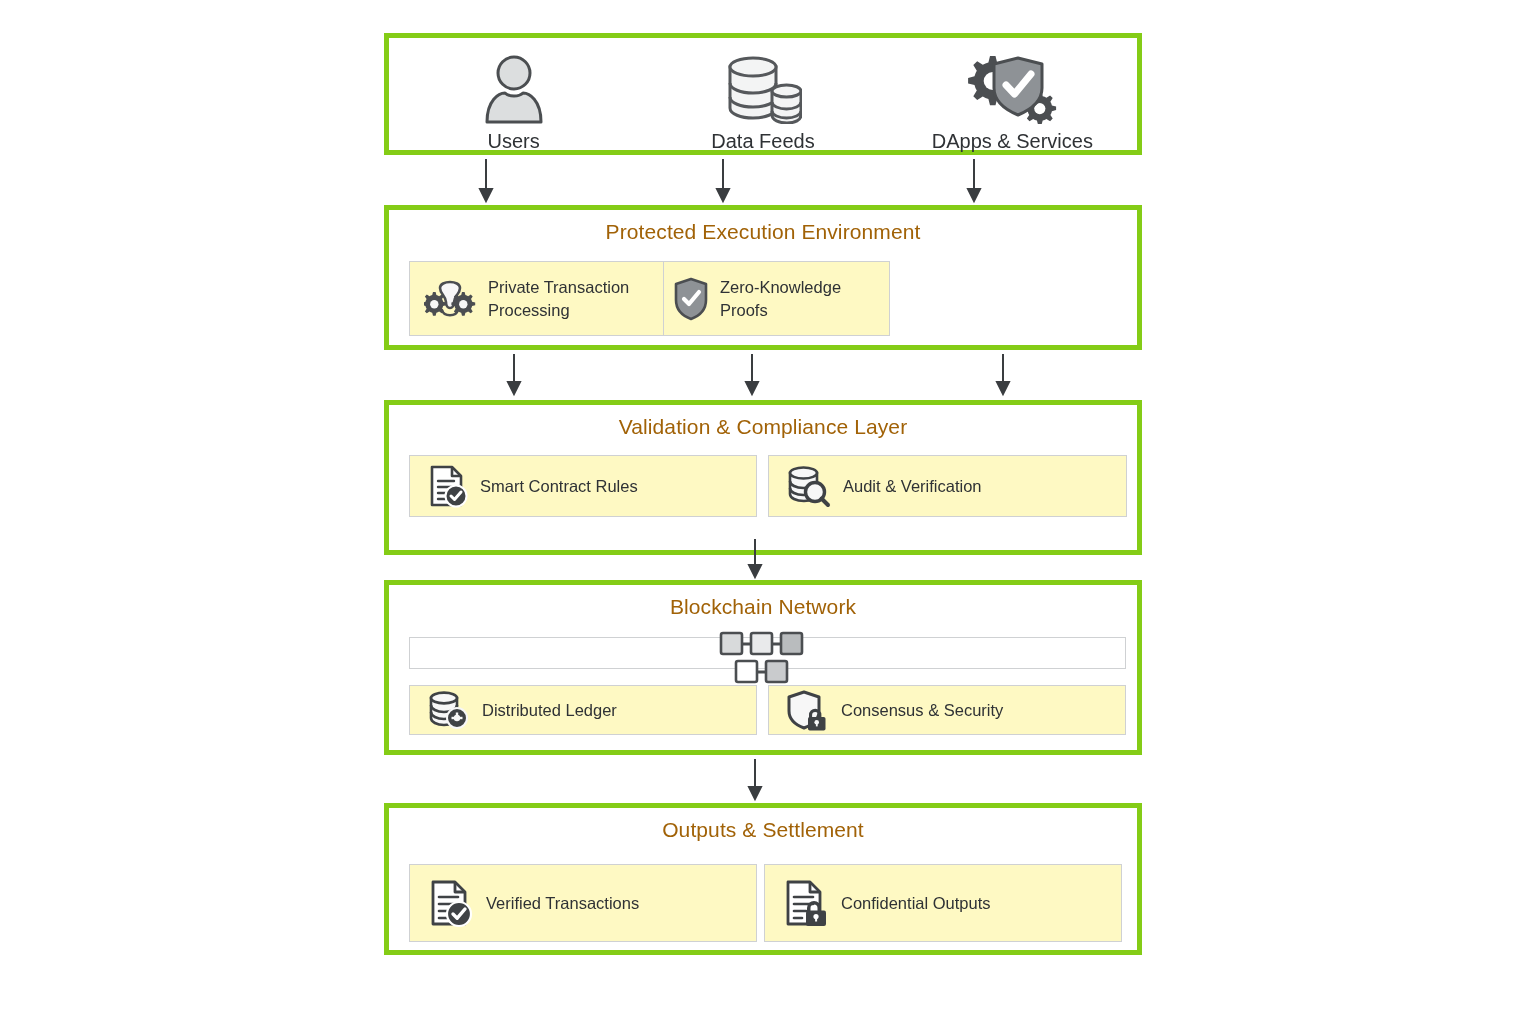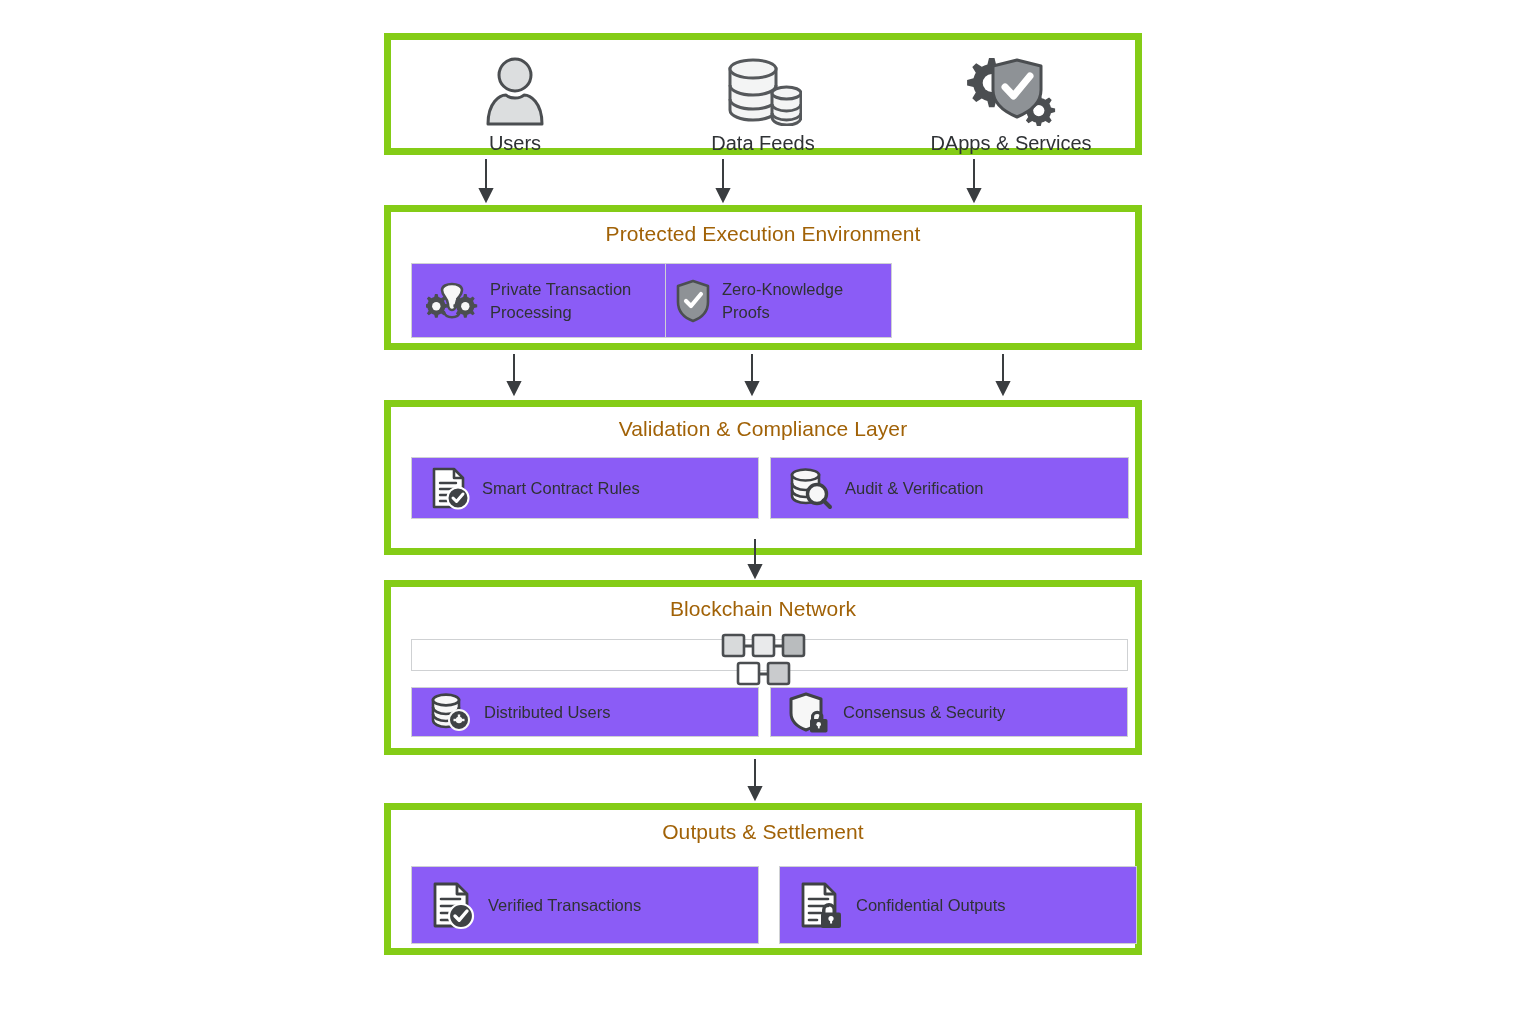--- a/index.html
+++ b/index.html
@@ -17,34 +17,34 @@
   #canvas {
     position: relative;
     width: 1536px;
     height: 1024px;
   }
 
   
   .section {
     position: absolute;
     background: #ffffff;
-    border: 7px solid #84cc16;
+    border: 5px solid #84cc16;
     box-sizing: border-box;
   }
   .section-title {
     text-align: center;
     font-size: 21px;
     color: #a16207;
     letter-spacing: .1px;
     font-weight: 400;
   }
 
   
   .card {
-    background: #8b5cf6;
+    background: #fef9c3;
     border: 1px solid #cfd1d3;
     box-sizing: border-box;
     display: flex;
     align-items: center;
     gap: 12px;
   }
   .card-label {
     font-size: 16.5px;
     color: #2f3235;
     line-height: 1.35;
@@ -292,21 +292,21 @@
             </g>
             <g>
               <circle cx="29" cy="29" r="10" fill="#3f4245" stroke="#f7f7f7" stroke-width="2"></circle>
               <circle cx="29" cy="29" r="3.2" fill="#f7f7f7"></circle>
               <rect x="23.5" y="27.8" width="4" height="2.4" fill="#f7f7f7"></rect>
               <rect x="30.5" y="27.8" width="4" height="2.4" fill="#f7f7f7"></rect>
               <rect x="27.8" y="23.5" width="2.4" height="4" fill="#f7f7f7"></rect>
             </g>
           </svg>
         </div>
-        <div class="card-label">Distributed Users</div>
+        <div class="card-label">Distributed Ledger</div>
       </div>
 
       <div class="card" style="width:358px; height:50px; padding:8px 18px;">
         <div class="icon-wrap">
           <svg width="42" height="42" viewBox="0 0 42 42">
             <path d="M17 3 L32 8 L32 22 C32 31 25 36 17 39 C9 36 2 31 2 22 L2 8 Z" fill="#f7f7f7" stroke="#3f4245" stroke-width="3" stroke-linejoin="round"></path>
             <g>
               <path d="M22 26 a6.2 6.2 0 0 1 12.4 0 l0 3 -3.1 0 0-3 a3.1 3.1 0 0 0 -6.2 0 l0 3 -3.1 0 Z" fill="#3f4245"></path>
               <rect x="21" y="28" width="17.5" height="13.5" rx="1.8" fill="#3f4245"></rect>
               <circle cx="29.7" cy="33.2" r="2.3" fill="#f7f7f7"></circle>
@@ -322,21 +322,21 @@
   <svg class="arrow" style="left:725px; top:757px;" width="60" height="46">
     <g stroke="#3a3d40" stroke-width="2" fill="#3a3d40">
       <line x1="30" y1="2" x2="30" y2="32"></line>
       <polygon points="24,30 36,30 30,42"></polygon>
     </g>
   </svg>
 
   <div class="section" style="left:384px; top:803px; width:758px; height:152px;">
     <div class="section-title" style="margin-top:10px;text-align:center;">Outputs &amp; Settlement</div>
 
-    <div style="position:absolute; left:20px; top:56px; display:flex; gap:20px;">
+    <div style="position:absolute; left:20px; top:56px; display:flex; gap:7px;">
       <div class="card" style="width:348px; height:78px; padding:0 18px;">
         <div class="icon-wrap">
           <svg width="46" height="50" viewBox="0 0 46 50">
             <path d="M5 4 L27 4 L37 14 L37 46 L5 46 Z" fill="#ffffff" stroke="#3f4245" stroke-width="2.8" stroke-linejoin="round"></path>
             <path d="M27 4 L27 14 L37 14" fill="none" stroke="#3f4245" stroke-width="2.8" stroke-linejoin="round"></path>
             <g stroke="#3f4245" stroke-width="2.6" stroke-linecap="round">
               <line x1="11" y1="19" x2="30" y2="19"></line>
               <line x1="11" y1="26" x2="30" y2="26"></line>
               <line x1="11" y1="33" x2="23" y2="33"></line>
               <line x1="11" y1="40" x2="19" y2="40"></line>

